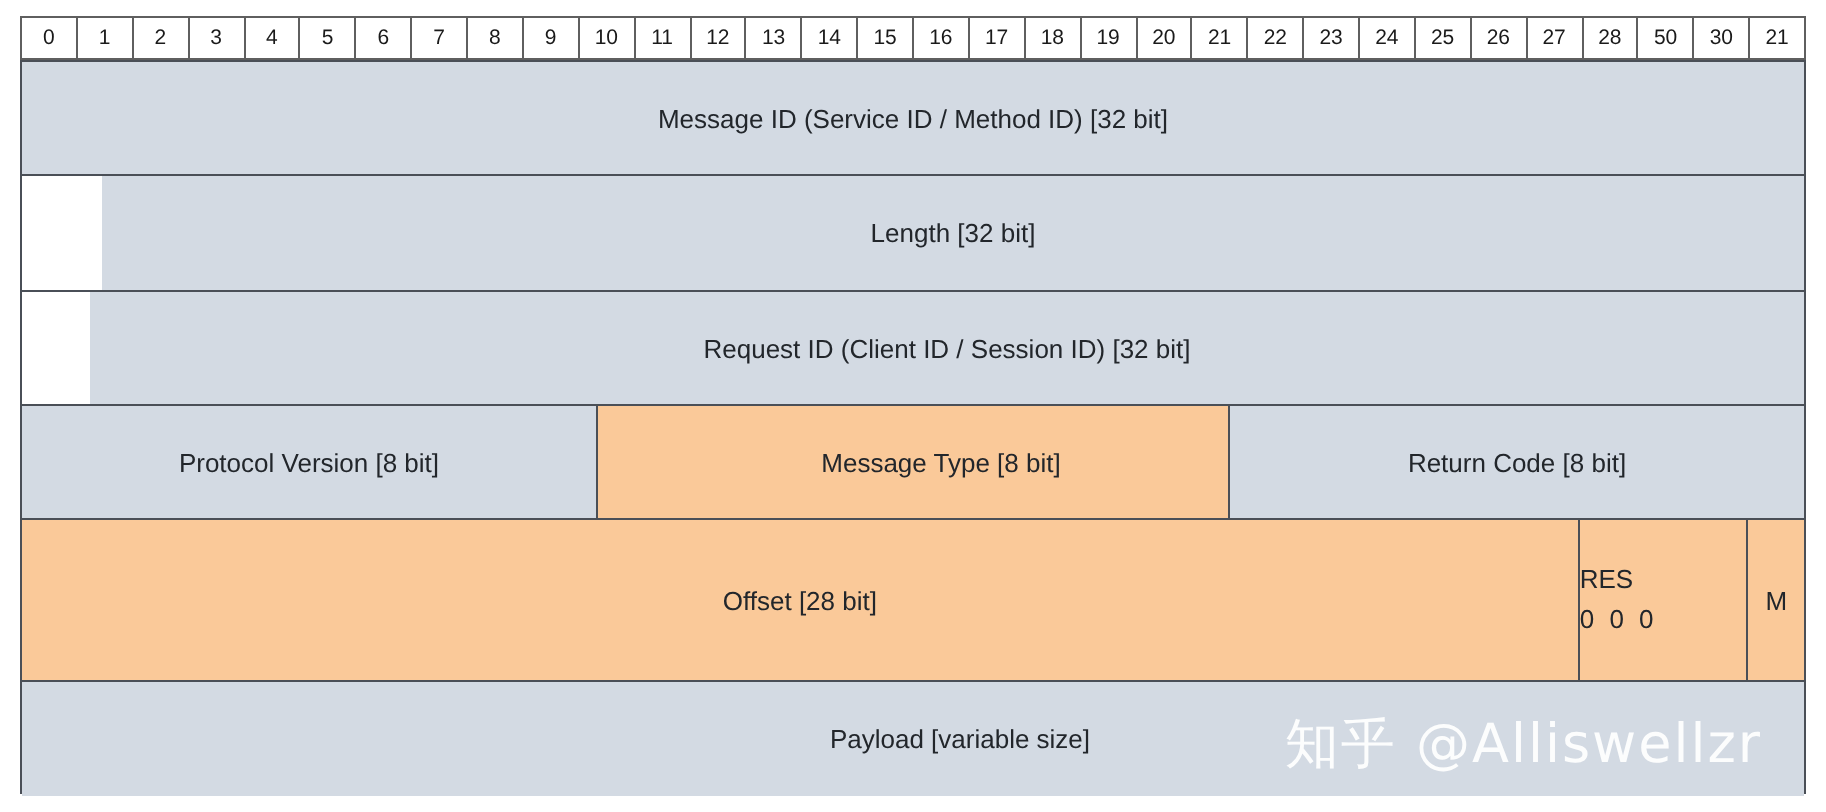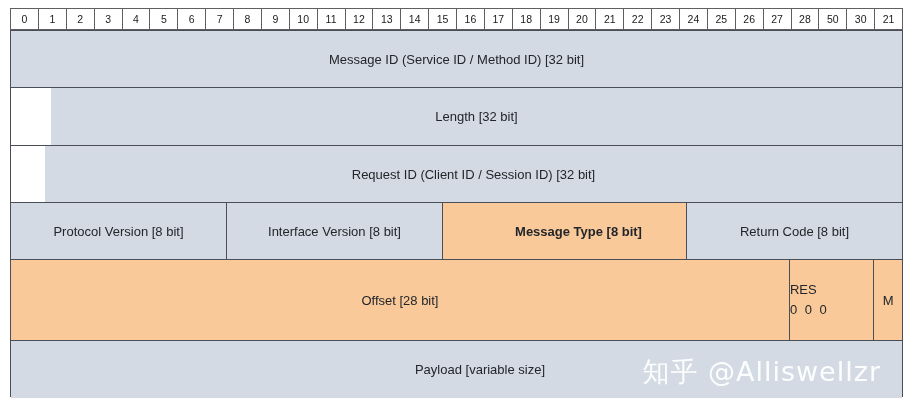--- a/index.html
+++ b/index.html
@@ -77,21 +77,21 @@
     font-size: 13px;
     color: #22262b;
     border-right: 1px solid #4a4f57;
     overflow: hidden;
     white-space: nowrap;
   }
   .cell:last-child { border-right: none; }
 
   .grey   { background: #d3dae3; }
   .orange { background: #fac999; }
-  .bold   { font-weight: bold; padding-left: 28px; }
+  .bold   { font-weight: normal; padding-left: 28px; }
 
   .stack {
     display: flex;
     flex-direction: column;
     align-items: flex-start;
     justify-content: center;
     line-height: 1.55;
   }
   .stack .sub { letter-spacing: 2px; }
 
@@ -158,21 +158,20 @@
     <div class="frow r-h58">
       <div class="cell grey" style="flex:32 1 0;margin-left:40px;">Length [32 bit]</div>
     </div>
 
     <div class="frow r-h57">
       <div class="cell grey" style="flex:32 1 0;margin-left:34px;">Request ID (Client ID / Session ID) [32 bit]</div>
     </div>
 
     <div class="frow r-h57">
       <div class="cell grey" style="flex:8 1 0;">Protocol Version [8 bit]</div>
-      <div class="cell grey" style="flex:8 1 0;">Interface Version [8 bit]</div>
       <div class="cell orange bold" style="flex:8 1 0;">Message Type [8 bit]</div>
       <div class="cell grey" style="flex:8 1 0;">Return Code [8 bit]</div>
     </div>
 
     <div class="frow r-h81">
       <div class="cell orange" style="flex:28 1 0;">Offset [28 bit]</div>
       <div class="cell orange stack" style="flex:3 1 0;">
         <span>RES</span>
         <span class="sub">0 0 0</span>
       </div>

